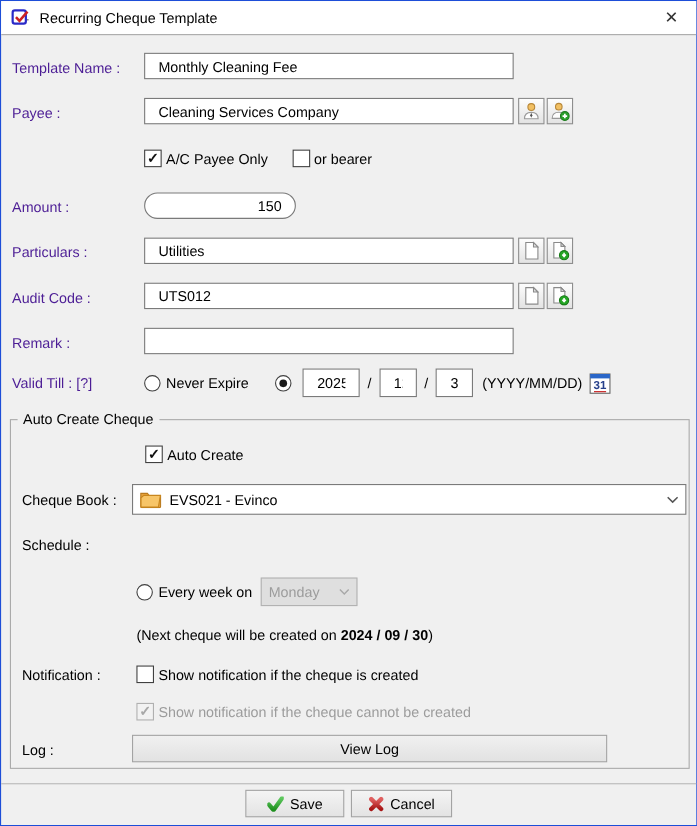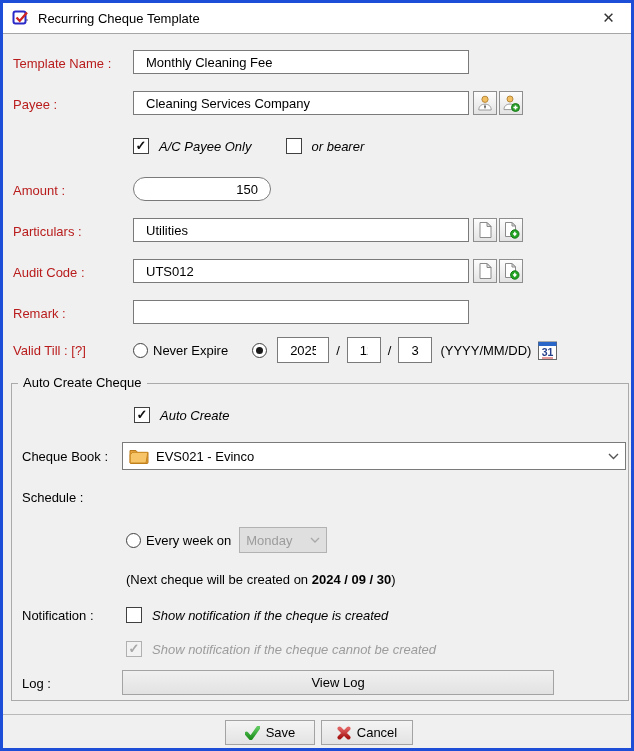--- a/index.html
+++ b/index.html
@@ -1,36 +1,36 @@
 <!DOCTYPE html>
 <html><head>
 <meta charset="utf-8">
 <style>
   * { box-sizing: border-box; }
   html,body { margin:0; padding:0; width:634px; height:751px; font-family:"Liberation Sans", sans-serif; }
   .dialog {
     position:relative; width:634px; height:751px;
-    background:#f0f0f0; border:3px solid #1d4ed8; overflow:hidden;
+    background:#f0f0f0; border:1px solid #1d4ed8; overflow:hidden;
     font-size:13px; color:#000;
   }
   
   .titlebar {
     position:absolute; top:0; left:0; right:0; height:31px;
     background:#ffffff; border-bottom:1px solid #a6a6a6;
     display:flex; align-items:center; padding:0 8px;
   }
   .titlebar .app-icon { width:20px; height:20px; margin-right:7px; display:inline-flex; }
   .title-text { font-size:13px; color:#000; }
   .close-btn {
     position:absolute; right:0; top:0; width:45px; height:30px;
     display:flex; align-items:center; justify-content:center;
     font-size:15px; color:#333; cursor:default;
   }
   
-  .lbl { position:absolute; left:10px; color:#b91c1c; }
+  .lbl { position:absolute; left:10px; color:#4c1d95; }
   .txt {
     position:absolute; height:24px; border:1px solid #7a7a7a; background:#fff;
     font-family:"Liberation Sans", sans-serif; font-size:13px; padding:2px 12px; color:#000;
   }
   .iconbtn {
     position:absolute; width:24px; height:24px;
     border:1px solid #8e8e8e; background:linear-gradient(#fdfdfd,#e3e3e3);
     display:flex; align-items:center; justify-content:center; padding:0;
   }
   .cb {
@@ -40,21 +40,21 @@
   }
   .cb.checked::after { content:"✓"; color:#111; font-weight:bold; margin-top:-1px; }
   .cb.disabled { border-color:#b0b0b0; background:#f2f2f2; }
   .cb.disabled.checked::after { color:#a8a8a8; }
   .radio {
     width:15px; height:15px; border:1px solid #404040; border-radius:50%;
     background:#fff; display:inline-flex; align-items:center; justify-content:center; flex:none;
   }
   .radio.sel::after { content:""; width:7px; height:7px; border-radius:50%; background:#1a1a1a; }
   .hrow { position:absolute; display:flex; align-items:center; }
-  .gap6 > * + * { margin-left:10px;font-style:italic; }
+  .gap6 > * + * { margin-left:4px; }
   .combo {
     border:1px solid #7a7a7a; background:#fff; display:flex; align-items:center;
     padding:0 6px; position:relative;
   }
   .combo .chev { margin-left:auto; display:inline-flex; }
   .combo.small { background:linear-gradient(#f5f5f5,#e9e9e9); border:1px solid #8e8e8e; }
   .combo.disabled { background:#dfdfdf; border:1px solid #b2b2b2; color:#9c9c9c; }
   
   .group {
     position:absolute; left:8px; top:380px; width:618px; height:318px;

